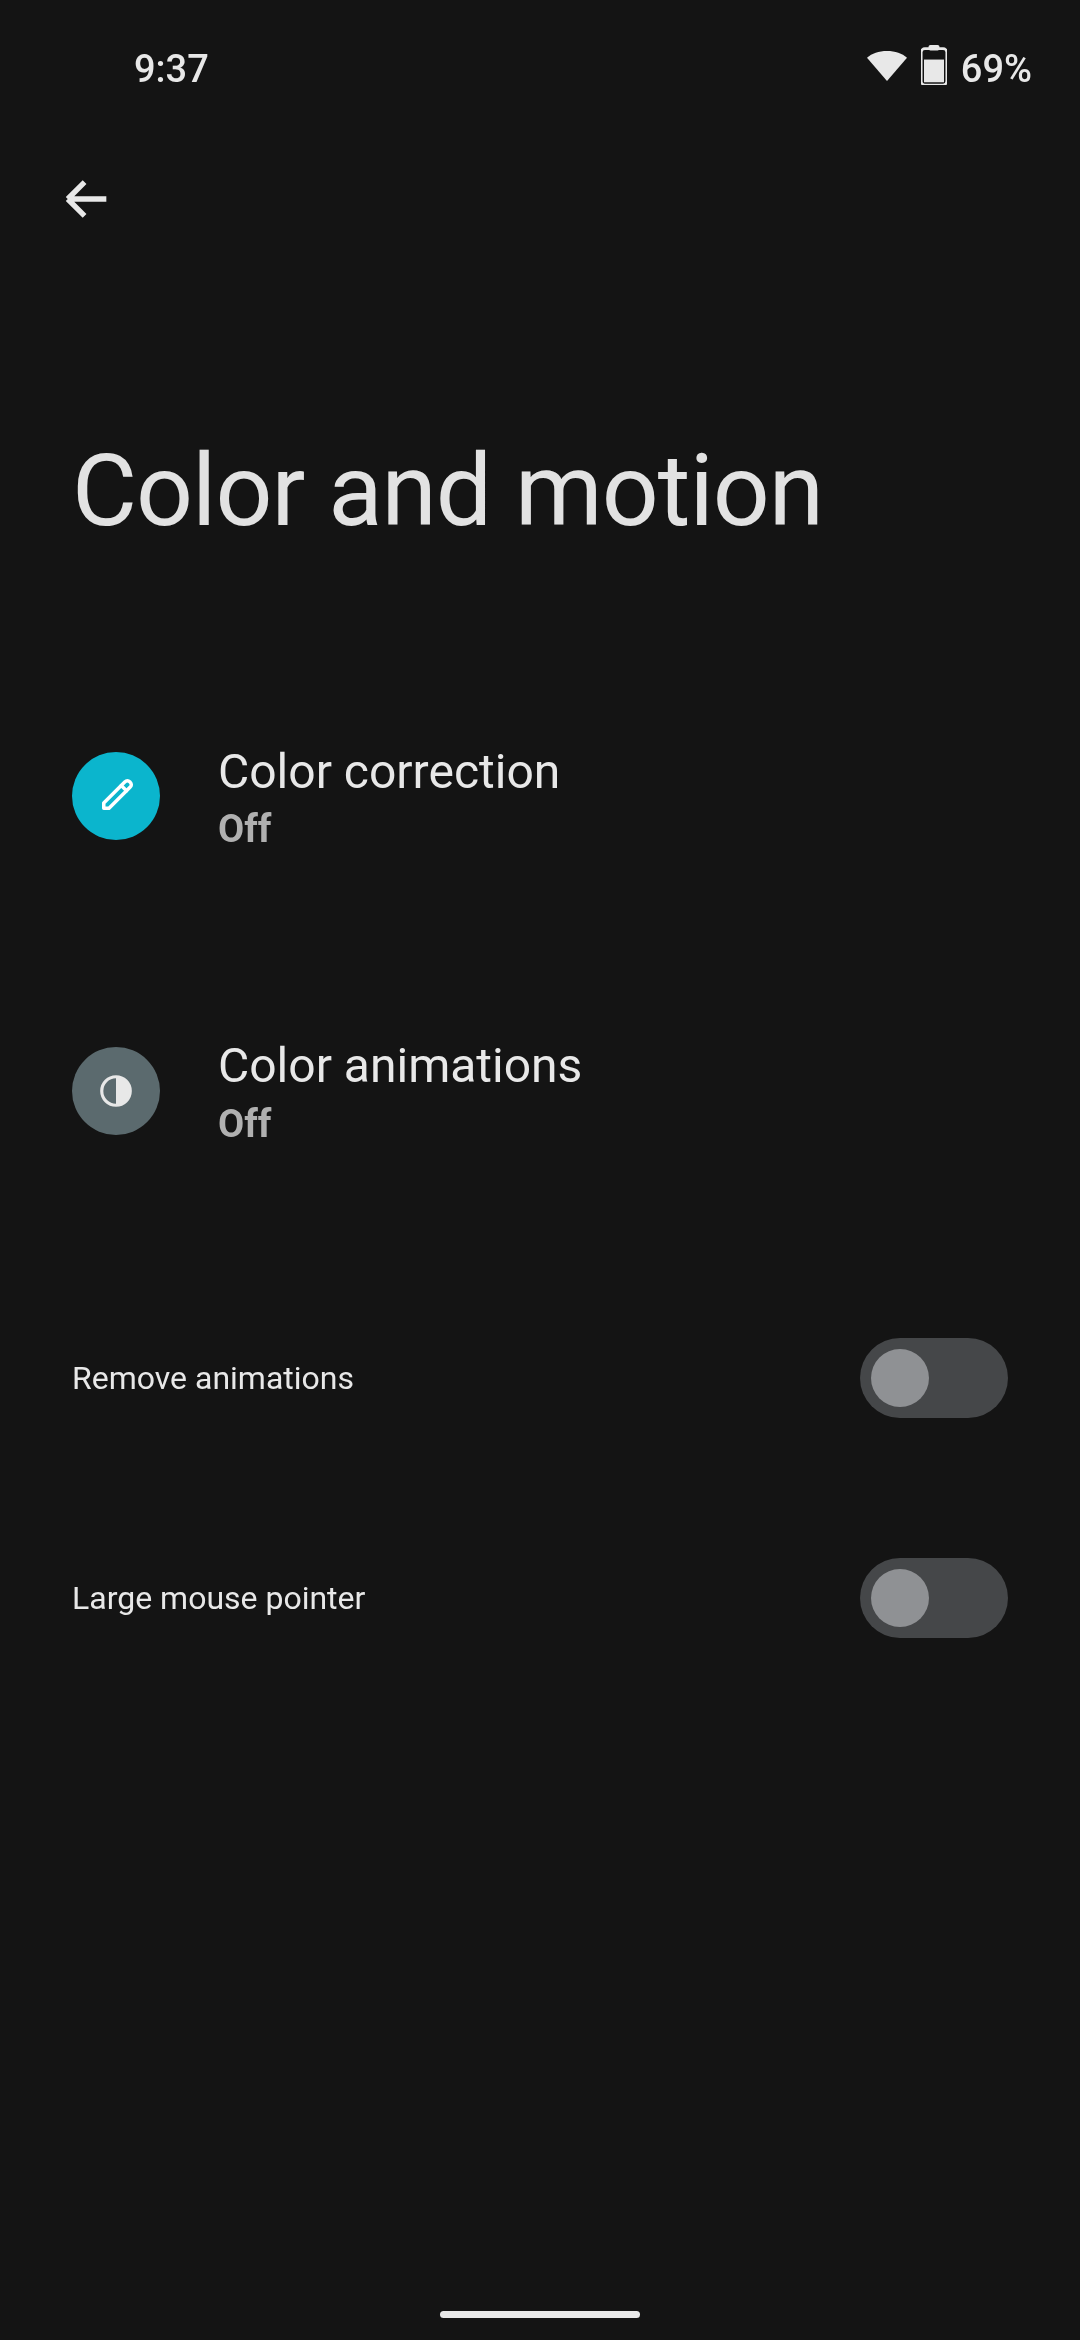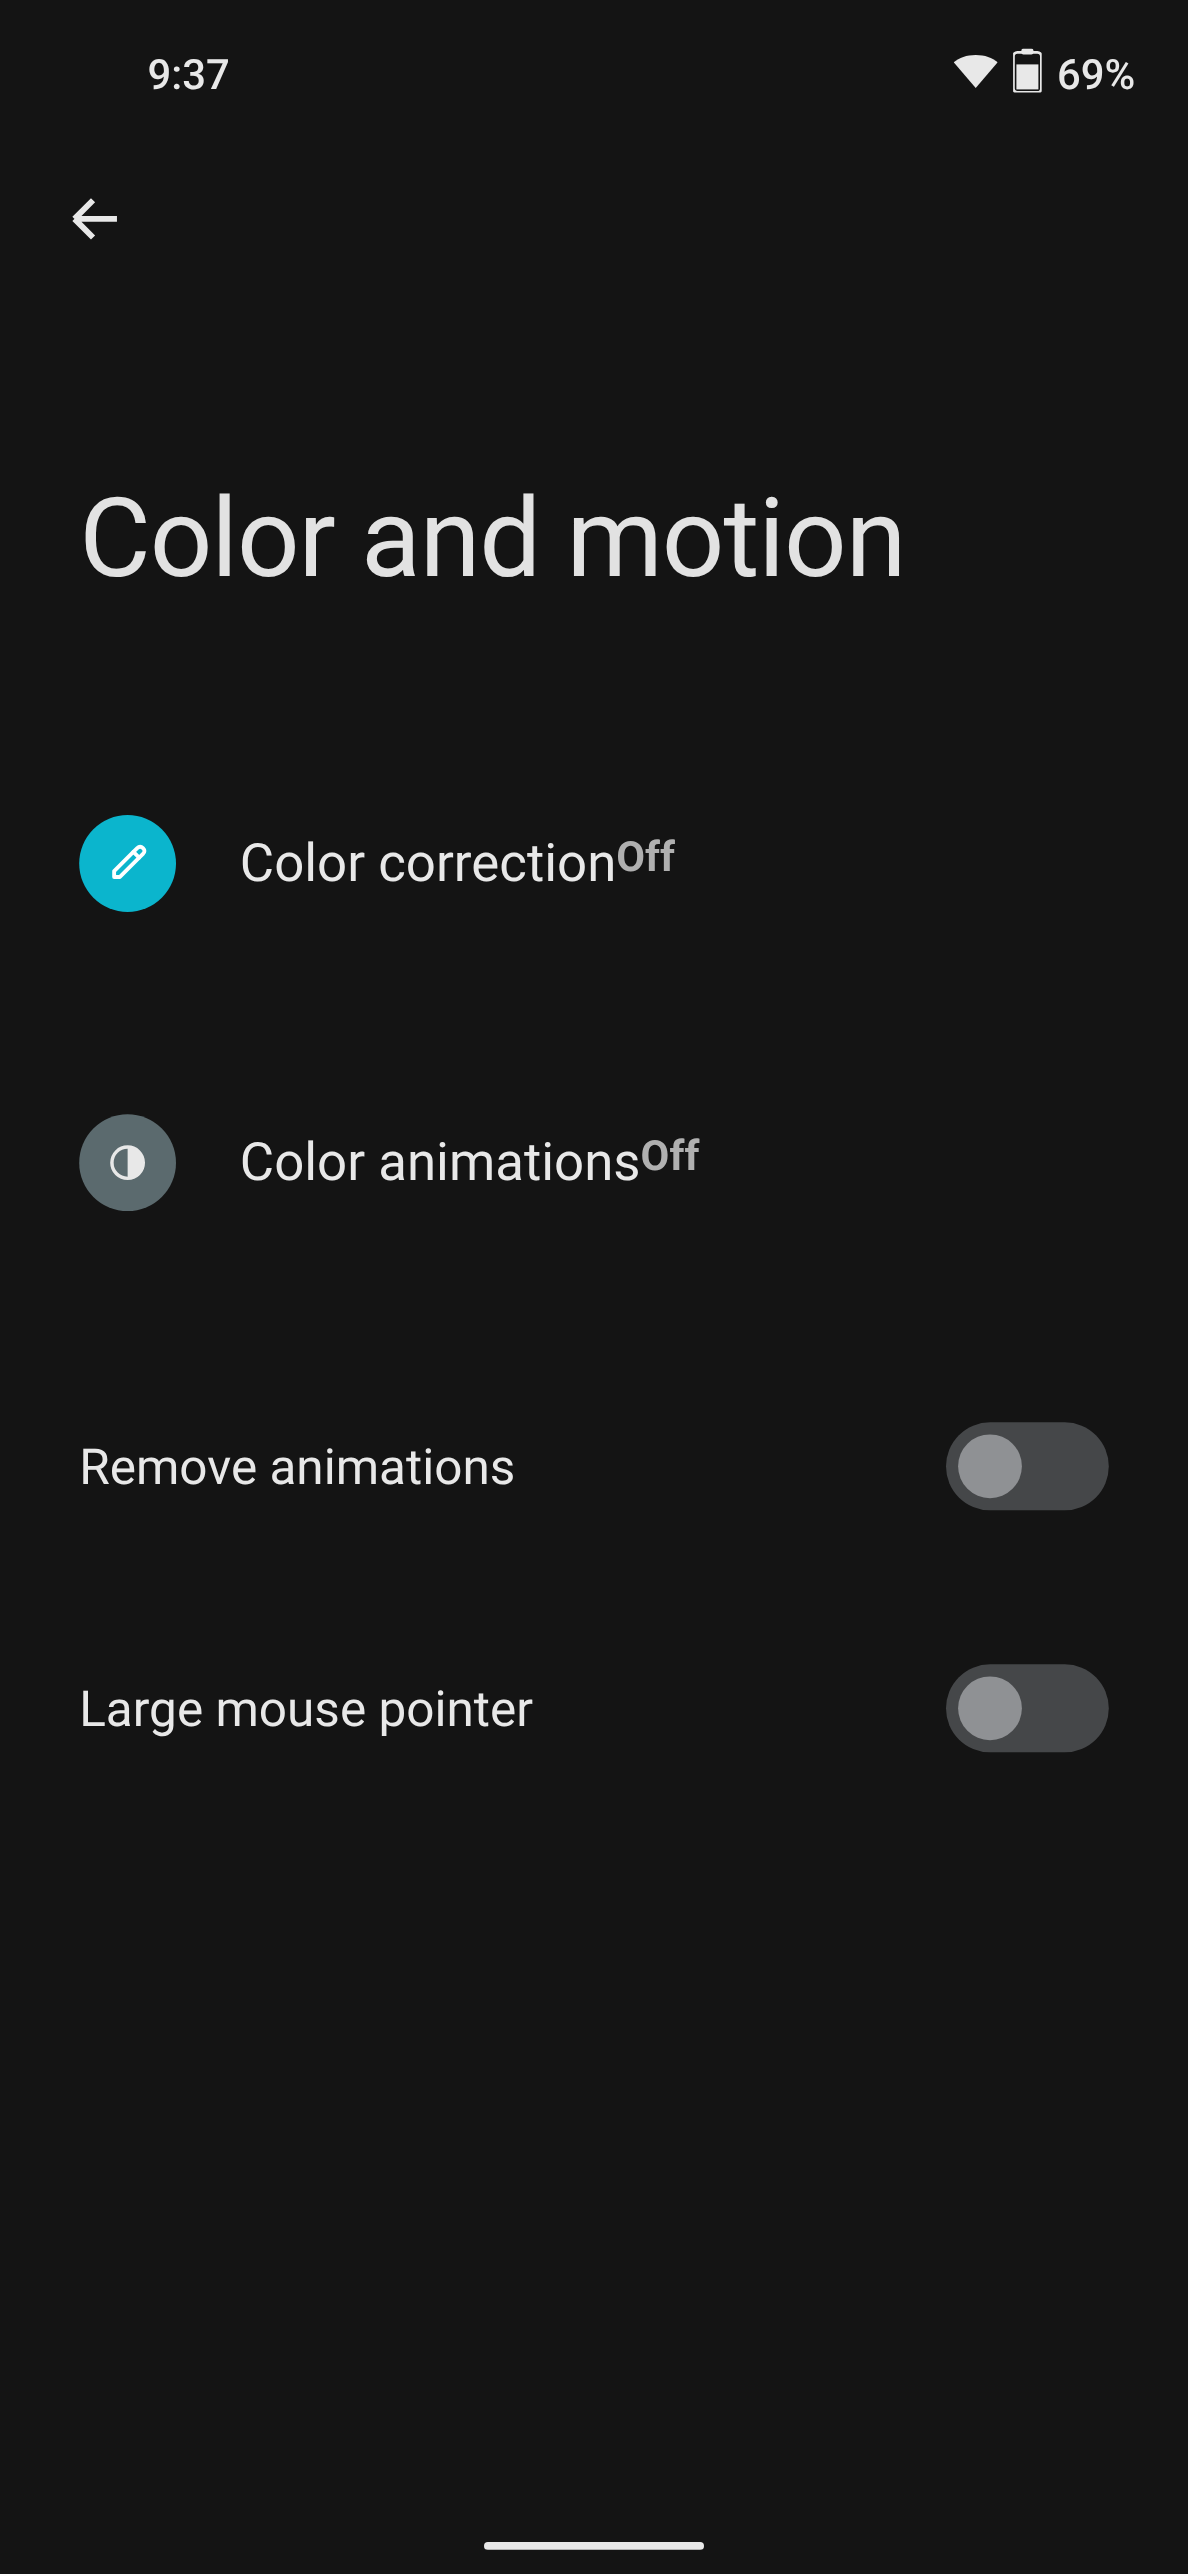--- a/index.html
+++ b/index.html
@@ -67,20 +67,21 @@
   }
   .icon-cyan {
     background: #0bb5cd;
   }
   .icon-gray {
     background: #5b6a6e;
   }
   .item-text {
     flex: 1;
     display: flex;
+    flex-direction: column;
   }
   .item-title {
     font-size: 48px;
     font-weight: 400;
     color: #e8e8e8;
     line-height: 1.3;
   }
   .item-subtitle {
     font-size: 38px;
     color: #b0b0b0;
@@ -88,21 +89,21 @@
     font-weight: bold;
   }
   .settings-item-toggle {
     display: flex;
     align-items: center;
     justify-content: space-between;
     padding: 40px 0;
     cursor: pointer;
   }
   .toggle-title {
-    font-size: 45px;
+    font-size: 32px;
     font-weight: 400;
     color: #e8e8e8;
   }
   .toggle-switch {
     width: 148px;
     height: 80px;
     border-radius: 40px;
     background: #454749;
     position: relative;
     flex-shrink: 0;

